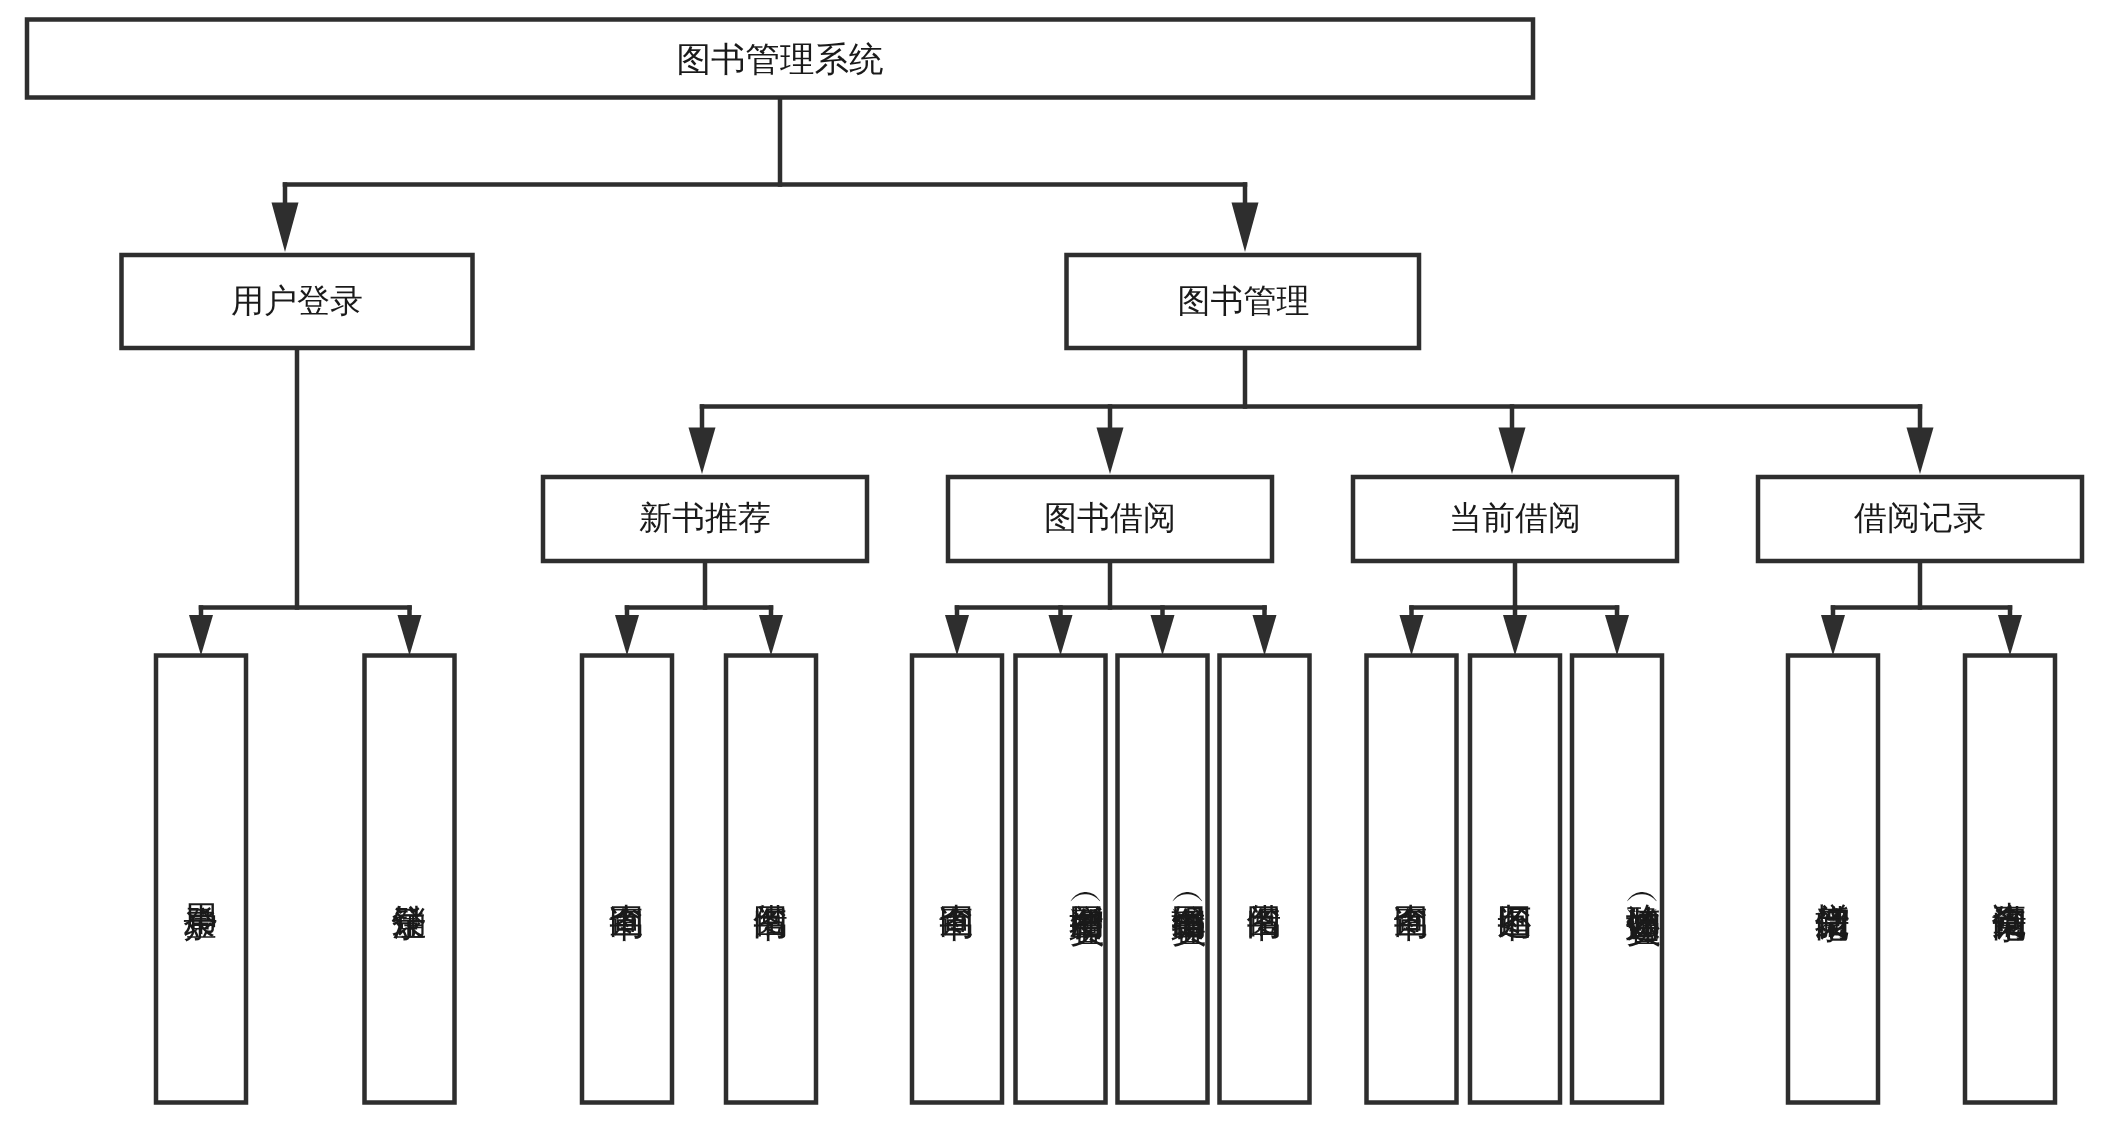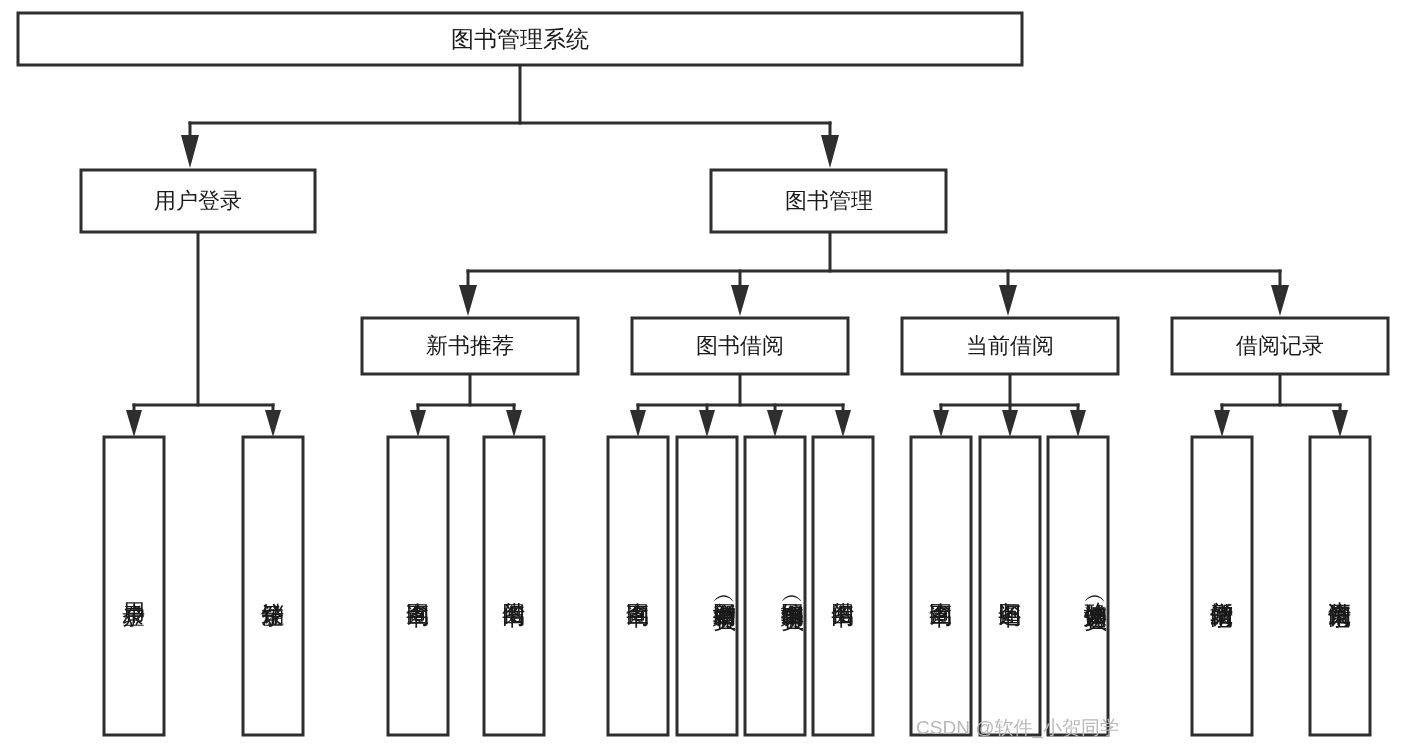--- a/index.html
+++ b/index.html
@@ -230,14 +230,13 @@
   <div class="vlabel" style="left:745px; top:443px; width:60px; height:290px;">编辑图书（管理员）</div>
   <div class="vlabel center" style="left:813px; top:437px; width:60px; height:298px;">借阅图书</div>
 
   <div class="vlabel center" style="left:911px; top:437px; width:60px; height:298px;">查询图书</div>
   <div class="vlabel center" style="left:980px; top:437px; width:60px; height:298px;">归还图书</div>
   <div class="vlabel" style="left:1048px; top:443px; width:60px; height:290px;">确认归还（管理员）</div>
 
   <div class="vlabel center" style="left:1192px; top:437px; width:60px; height:298px;">新增借阅记录</div>
   <div class="vlabel center" style="left:1310px; top:437px; width:60px; height:298px;">查询借阅记录</div>
 
-  <div class="watermark">CSDN @软件_小贺同学</div>
 </div>
 
 </body></html>

